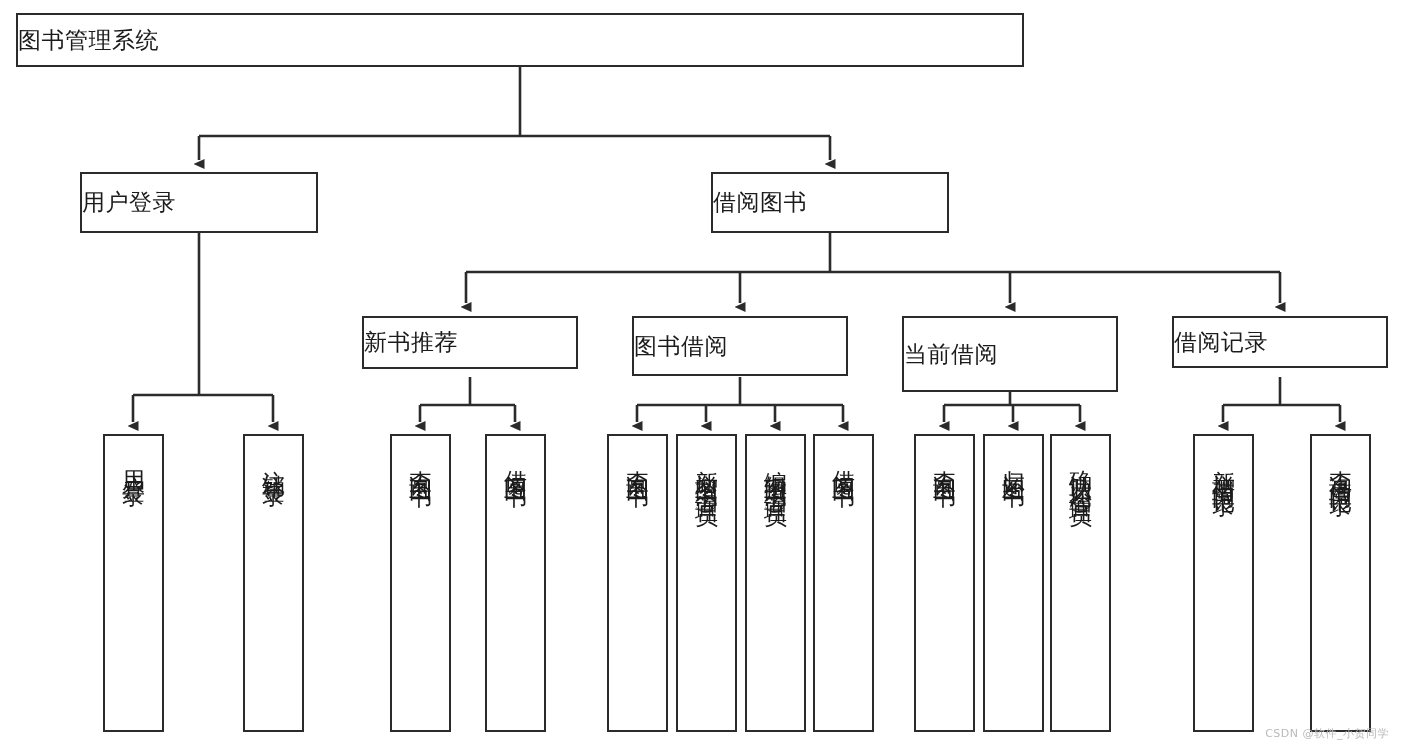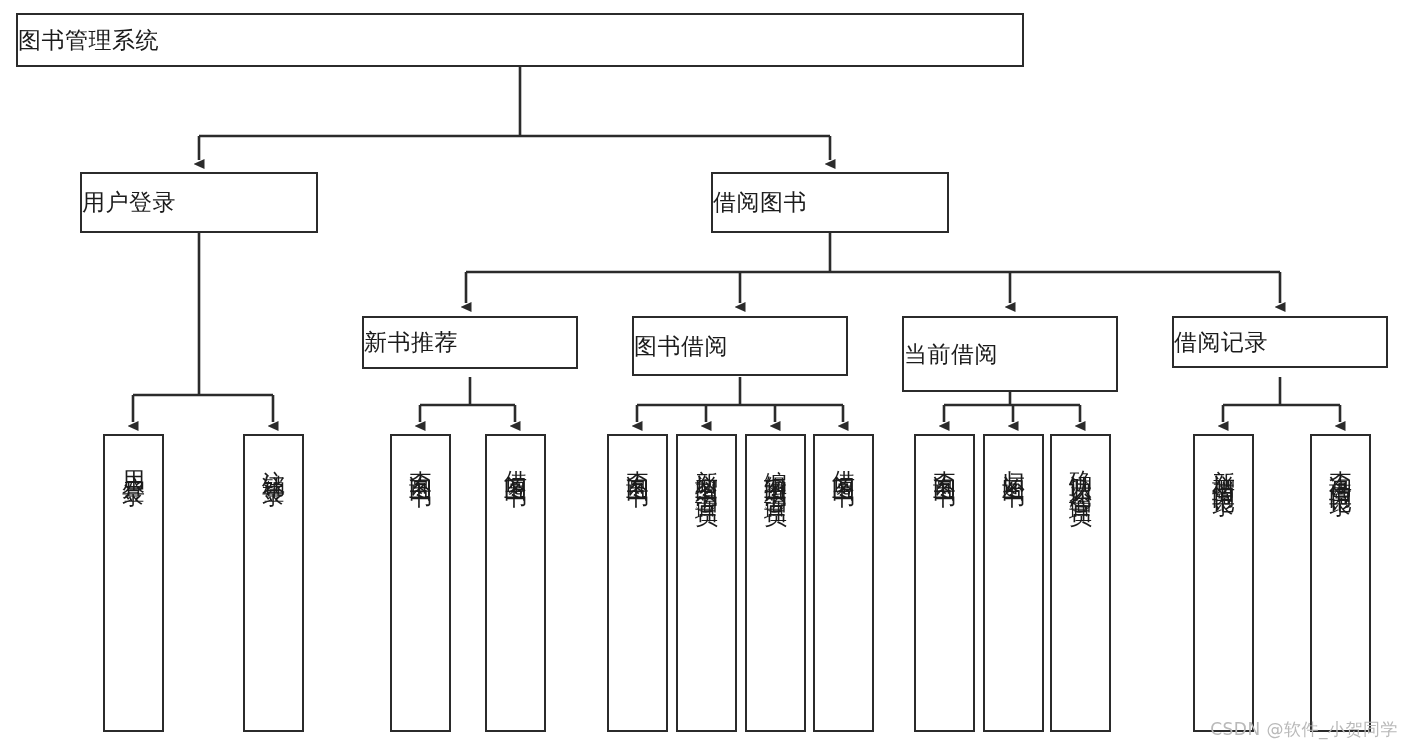--- a/index.html
+++ b/index.html
@@ -50,23 +50,23 @@
     writing-mode:vertical-rl;
     text-orientation:upright;
     font-size:23px;
     line-height:1.0;
     letter-spacing:5px;
     white-space:normal;
     max-height:290px;
   }
   #watermark{
     position:absolute;
-    right:7px;
+    right:16px;
     bottom:6px;
-    font-size:17px;
+    font-size:11px;
     color:#b9b9b9;
     z-index:5;
     white-space:nowrap;
     letter-spacing:0.5px;
   }
 </style>
 </head>
 <body>
 
 <div id="canvas">

